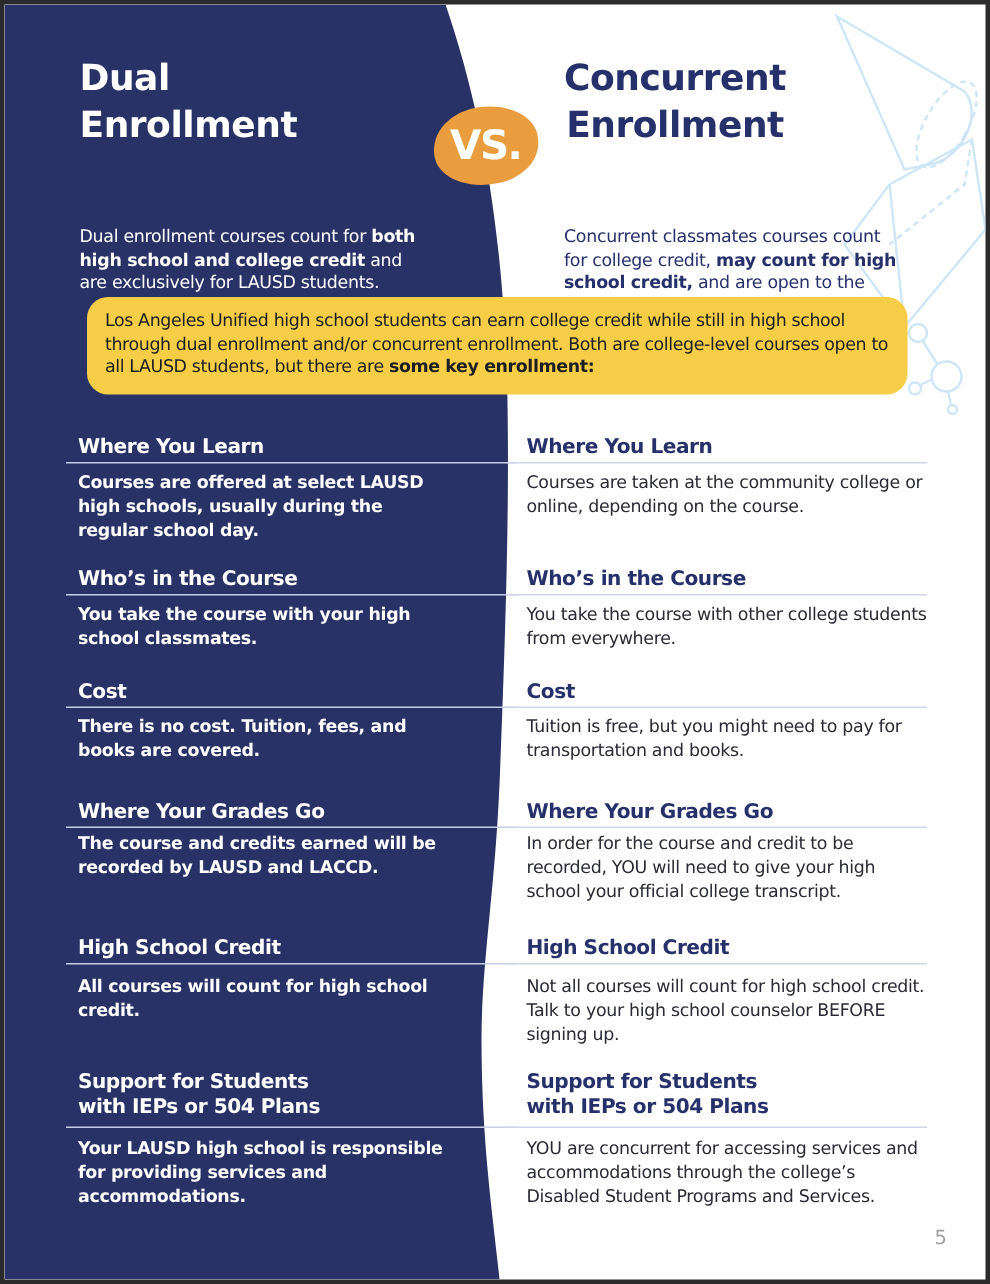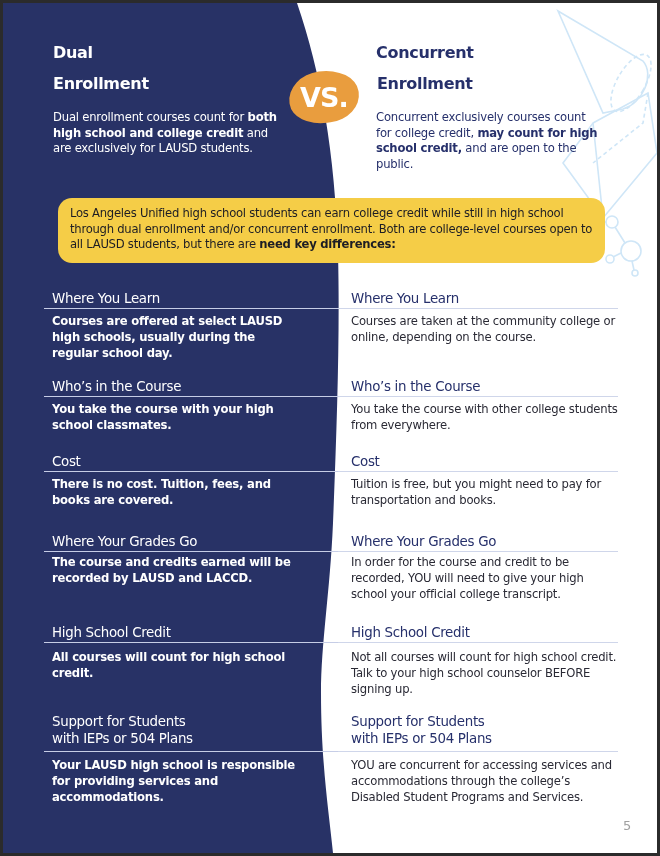--- a/index.html
+++ b/index.html
@@ -5,44 +5,44 @@
   * { box-sizing: border-box; margin: 0; padding: 0; }
   html, body { width: 660px; height: 856px; overflow: hidden; background: #2b2b2b; }
   body { font-family: "DejaVu Sans", "Liberation Sans", sans-serif; }
   .page {
     position: absolute; left: 3px; top: 3px; width: 654px; height: 850px;
     background: #ffffff; overflow: hidden;
   }
   .bg-svg { position: absolute; left: 0; top: 0; width: 654px; height: 850px; }
   .abs { position: absolute; }
   .title {
-    font-weight: 700; font-size: 16px; line-height: 31px; letter-spacing: -0.3px;
+    font-weight: 700; font-size: 24px; line-height: 31px; letter-spacing: -0.3px;
   }
   .title.left { color: #ffffff; }
   .title.right { color: #26306b; text-align: center; }
-  .intro { font-size: 11.6px; line-height: 15.5px; letter-spacing: -0.2px; }
+  .intro { font-size: 11.6px; line-height: 15.5px; letter-spacing: -0.2px; margin-top: 40px; }
   .intro.left { color: #ffffff; }
   .intro.right { color: #26306b; }
   .intro b { font-weight: 700; }
   .vs {
     position: absolute; left: 286px; top: 68px; width: 70px; height: 52px;
     background: #e99d3e; border-radius: 50% 55% 48% 52% / 55% 50% 52% 48%;
     transform: rotate(-8deg);
     display: flex; align-items: center; justify-content: center;
   }
   .vs span { color: #ffffff; font-weight: 700; font-size: 27px; letter-spacing: -1px; transform: rotate(8deg); }
   .callout {
     position: absolute; left: 55px; top: 195px; width: 547px; height: 65px;
     background: #f5cd47; border-radius: 14px;
     padding: 8px 12px 0 12px;
     font-size: 11.6px; line-height: 15.6px; color: #1d1d24; letter-spacing: -0.25px;
   }
   .callout b { font-weight: 700; }
   .row-head {
-    position: absolute; font-weight: 400; font-size: 13.4px; line-height: 17px; letter-spacing: -0.3px;
+    position: absolute; font-weight: 700; font-size: 13.4px; line-height: 17px; letter-spacing: -0.3px;
   }
   .row-head.left { color: #ffffff; left: 49px; width: 250px; }
   .row-head.right { color: #26306b; left: 348px; width: 270px; }
   .rule { position: absolute; height: 1.2px; }
   .rule.left { left: 41px; width: 300px; background: #c6cde6; }
   .rule.right { left: 335px; width: 280px; background: #cfd6ea; }
   .row-body {
     position: absolute; font-size: 11.6px; line-height: 15.8px; letter-spacing: -0.2px;
   }
   .row-body.left { color: #ffffff; font-weight: 700; left: 49px; width: 250px; }
@@ -87,23 +87,23 @@
   <div class="abs intro left" style="left:50px; top:107px; width:230px;"><span>Dual enrollment courses count for </span><b>both high school and college credit</b><span> and are exclusively for LAUSD students.</span></div>
 
   <div class="vs">
       <span>VS.</span>
     </div>
 
   <div class="abs title right" style="left:373px; top:34px;">
     <div>Concurrent</div>
     <div>Enrollment</div>
   </div>
-  <div class="abs intro right" style="left:373px; top:107px; width:225px;"><span>Concurrent exclusively courses count for college credit, </span><b>may count for high school credit,</b><span> and are open to the public.</span></div>
+  <div class="abs intro right" style="left:373px; top:107px; width:225px;"><span>Concurrent classmates courses count for college credit, </span><b>may count for high school credit,</b><span> and are open to the public.</span></div>
 
-  <div class="callout"><span>Los Angeles Unified high school students can earn college credit while still in high school through dual enrollment and/or concurrent enrollment. Both are college-level courses open to all LAUSD students, but there are </span><b>need key differences:</b></div>
+  <div class="callout"><span>Los Angeles Unified high school students can earn college credit while still in high school through dual enrollment and/or concurrent enrollment. Both are college-level courses open to all LAUSD students, but there are </span><b>some key enrollment:</b></div>
 
   <div class="row-head left" style="top:287px;">Where You Learn</div>
   <div class="row-head right" style="top:287px;">Where You Learn</div>
   <div class="rule left" style="top:305px;"></div>
   <div class="rule right" style="top:305px;"></div>
   <div class="row-body right" style="top:311px;">Courses are taken at the community college or online, depending on the course.</div>
   <div class="row-body left" style="top:311px;">Courses are offered at select LAUSD high schools, usually during the regular school day.</div>
 
   <div class="row-head left" style="top:375px;">Who’s in the Course</div>
   <div class="row-head right" style="top:375px;">Who’s in the Course</div>

